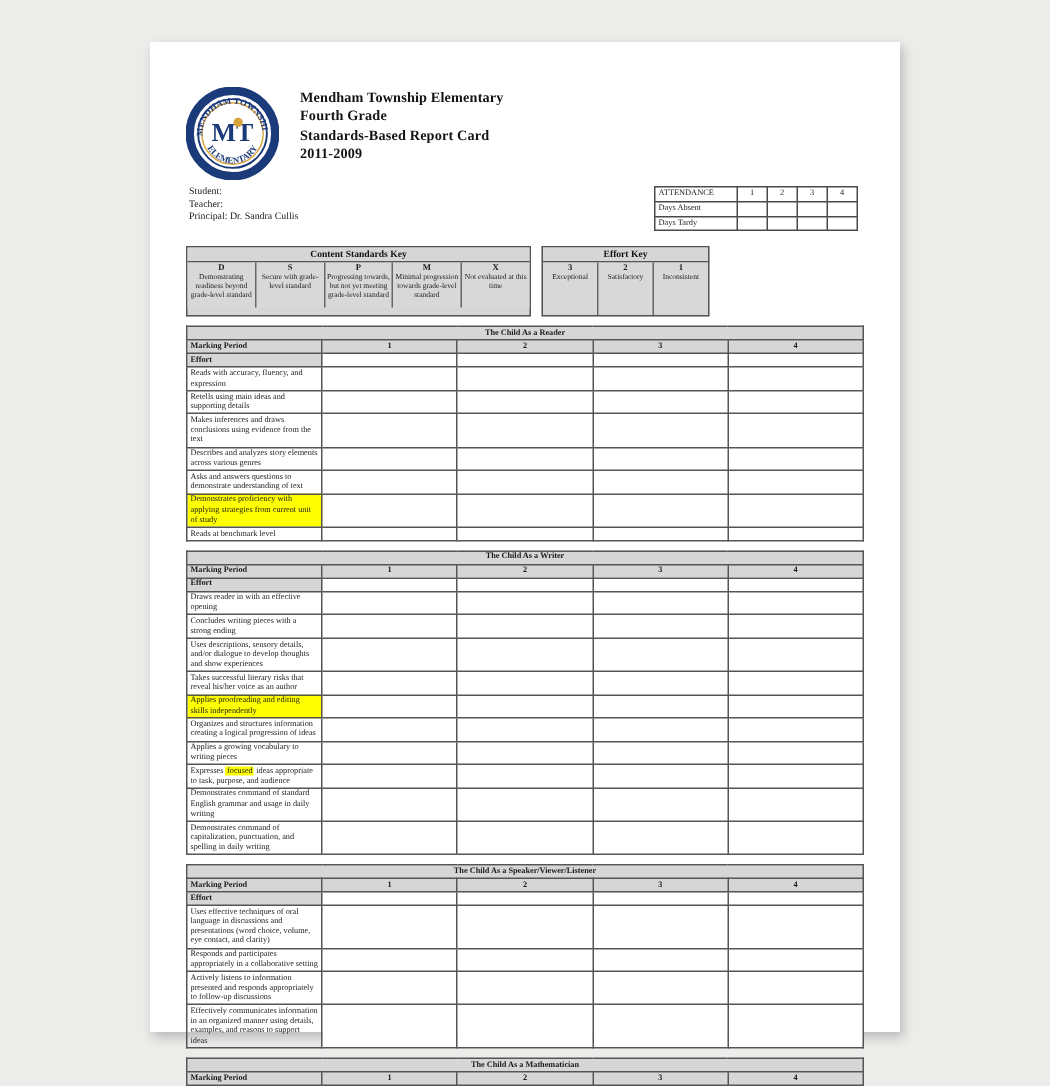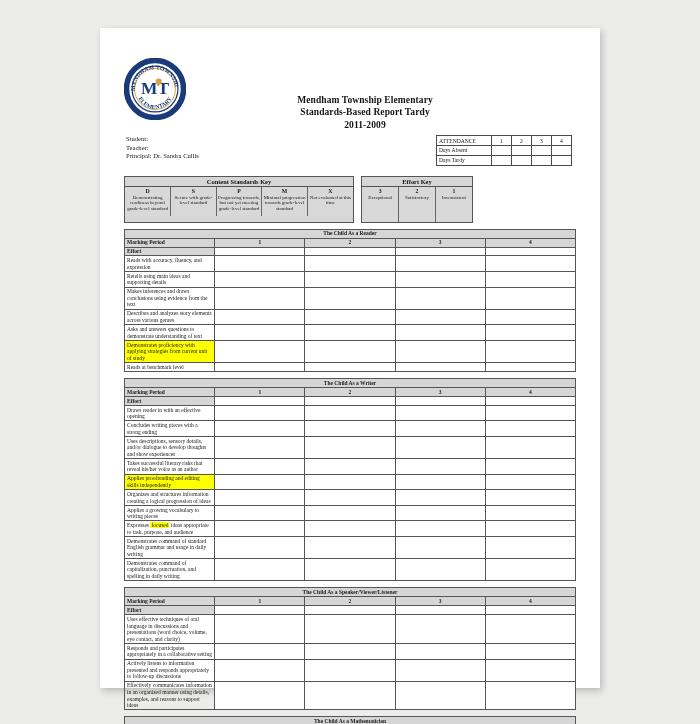--- a/index.html
+++ b/index.html
@@ -25,24 +25,23 @@
   
   .header {
     display: flex;
     align-items: flex-start;
     gap: 6px;
   }
   .logo-wrap { width: 70px; flex: 0 0 70px; padding-top: 2px; }
   .logo { width: 62px; height: 62px; display: block; }
   .title-block {
     flex: 1 1 auto;
-    text-align: center;
+    text-align: left;
     padding-top: 4px;
     padding-right: 46px;
-    margin-top: 34px;
   }
   .title-block div {
     font-weight: bold;
     font-size: 9.5px;
     line-height: 12.4px;
     color: #141414;
     letter-spacing: 0.1px;
   }
 
   .sub-header {
@@ -169,21 +168,22 @@
         </text>
         <text font-family="'Liberation Serif', serif" font-size="9.5" font-weight="bold" fill="#1b3a7a">
           <textPath href="#arcBot" startOffset="50%" text-anchor="middle">ELEMENTARY</textPath>
         </text>
         <text x="50" y="58" font-family="'Liberation Serif', serif" font-size="28" font-weight="bold" fill="#1b3a7a" text-anchor="middle">MT</text>
         <circle cx="56" cy="38" r="5" fill="#d8a23a"></circle>
       </svg>
     </div>
     <div class="title-block">
       <div>Mendham Township Elementary</div>
-      <div>Standards-Based Report Tardy</div>
+      <div>Fourth Grade</div>
+      <div>Standards-Based Report Card</div>
       <div>2011-2009</div>
     </div>
   </div>
 
   <div class="sub-header">
     <div class="student-info">
       <div>Student:</div>
       <div>Teacher:</div>
       <div>Principal: Dr. Sandra Cullis</div>
     </div>

